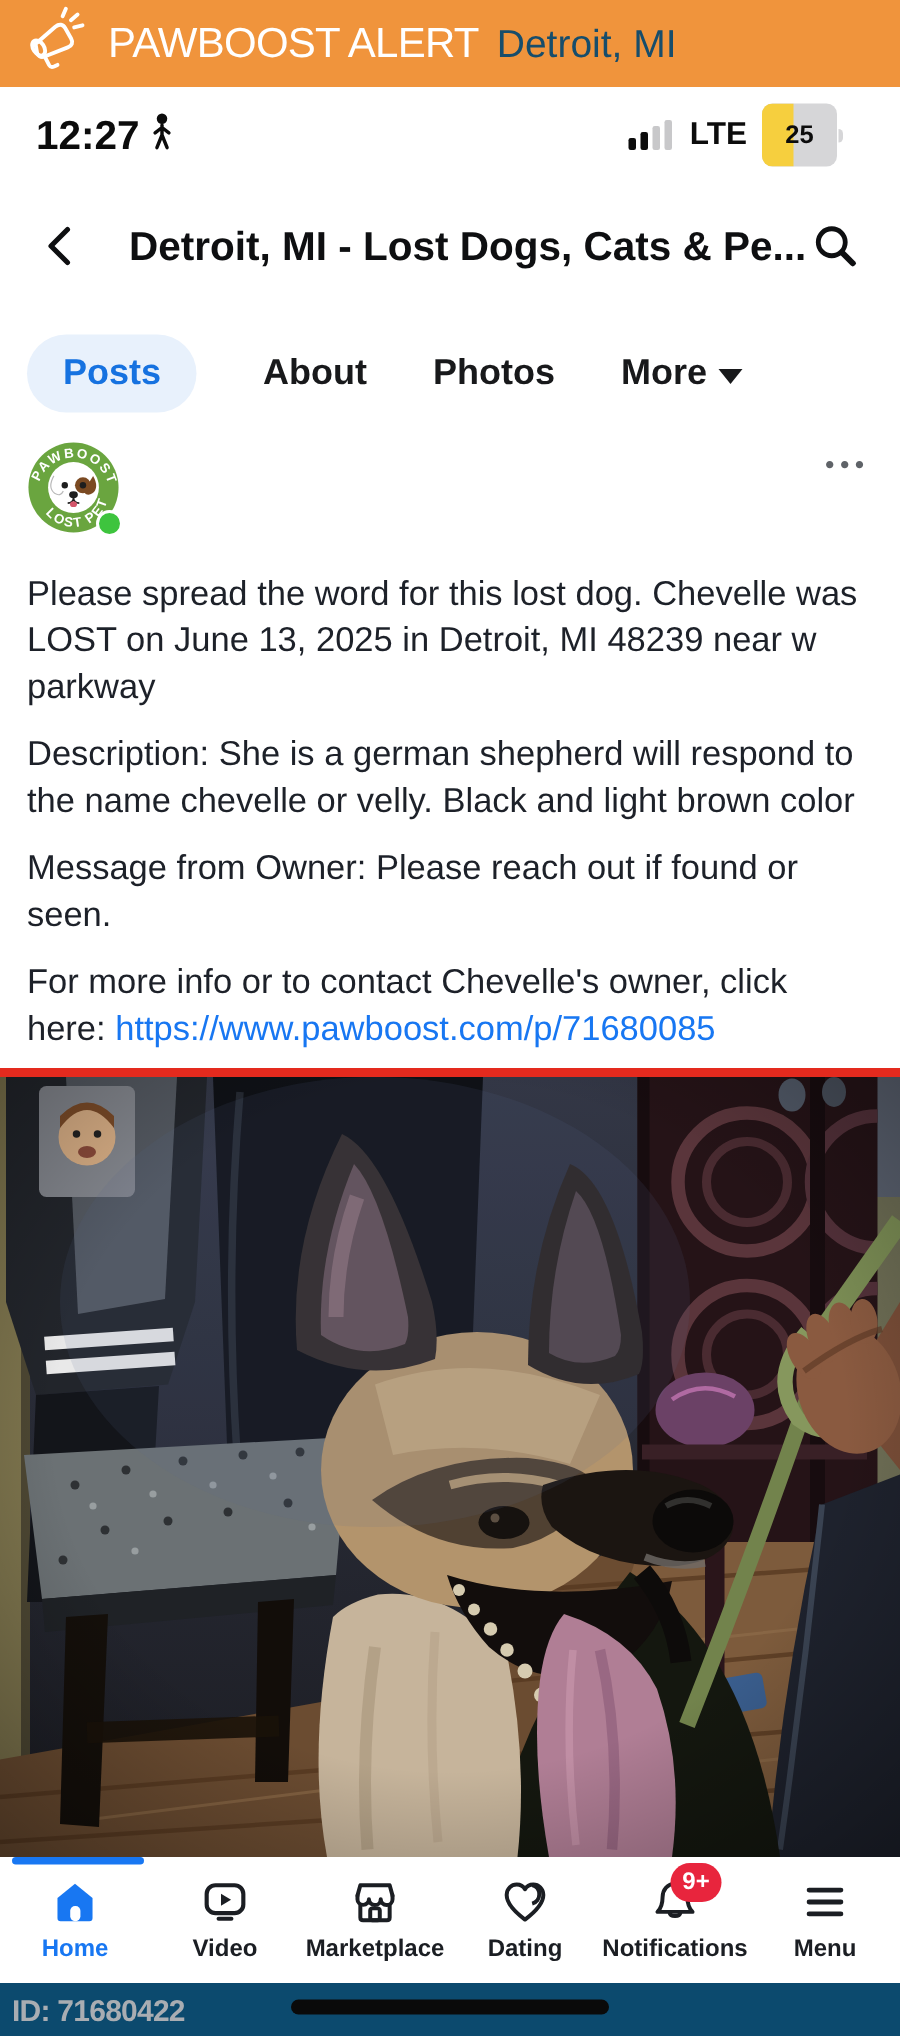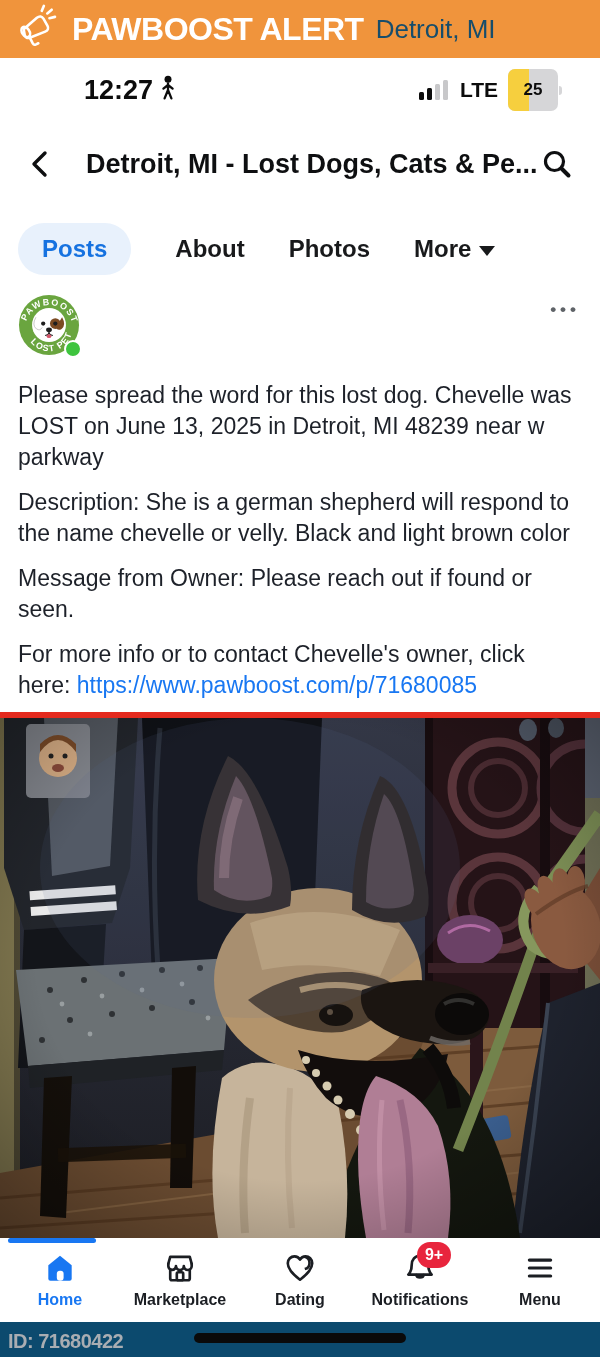--- a/index.html
+++ b/index.html
@@ -3,26 +3,26 @@
 <meta charset="utf-8">
 <style>
   * { margin:0; padding:0; box-sizing:border-box; }
   html,body { background:#fff; }
   body { font-family:"Liberation Sans", sans-serif; }
   .screen { position:relative; width:600px; height:1357px; background:#fff; overflow:hidden; }
 
   
   .alert-header { position:absolute; top:0; left:0; width:600px; height:58px;
     background:#F0943C; display:flex; align-items:center; padding:0 14px; gap:12px; }
-  .alert-title { color:#fff; font-size:32px; font-weight:700; letter-spacing:-0.5px; white-space:nowrap;text-align:right; }
+  .alert-title { color:#fff; font-size:28px; font-weight:400; letter-spacing:-0.5px; white-space:nowrap;text-align:right; }
   .alert-loc { color:#0c4a6e; font-size:26px; font-weight:400; opacity:.95; white-space:nowrap; }
 
   
   .status-bar { position:absolute; top:58px; left:0; width:600px; height:64px;
-    display:flex; align-items:center; justify-content:space-between; padding:0 38px 0 84px; }
+    display:flex; align-items:center; justify-content:space-between; padding:0 38px 0 24px; }
   .sb-left { display:flex; align-items:center; gap:7px; }
   .sb-time { font-size:27px; font-weight:700; color:#0c0c0c; }
   .sb-right { display:flex; align-items:center; gap:10px; }
   .sig { display:flex; align-items:flex-end; gap:3px; height:20px; }
   .sig i { display:block; width:5px; border-radius:1.5px; background:#0c0c0c; }
   .sig i:nth-child(1){height:8px;} .sig i:nth-child(2){height:12px;}
   .sig i:nth-child(3){height:16px;background:#c8c8ca;} .sig i:nth-child(4){height:20px;background:#c8c8ca;}
   .sb-lte { font-size:21px; font-weight:600; color:#0c0c0c; margin-left:2px; }
   .battery { position:relative; width:50px; height:42px; border-radius:7px; background:#d6d6d8; overflow:hidden; }
   .battery-fill { position:absolute; left:0; top:0; bottom:0; width:21px; background:#f6cf3e; }
@@ -362,20 +362,30 @@
     <div class="bn-item active">
       <span class="bn-icon">
         <svg width="34" height="34" viewBox="0 0 32 32">
           <path d="M5 13.5 L16 4.5 L27 13.5 V26 Q27 28 25 28 H7 Q5 28 5 26 Z" fill="#1877F2"></path>
           <rect x="13" y="18.5" width="6.4" height="9.5" rx="3" fill="#fff"></rect>
         </svg>
       </span>
       <span class="bn-label">Home</span>
     </div>
 
+    <div class="bn-item">
+      <span class="bn-icon">
+        <svg width="34" height="34" viewBox="0 0 32 32" fill="none">
+          <rect x="4.5" y="5.5" width="23" height="17.5" rx="5.5" stroke="#1b1e23" stroke-width="2.6"></rect>
+          <path d="M13.5 10.8 L19.8 14.6 L13.5 18.4 Z" fill="#1b1e23"></path>
+          <path d="M12 26.5 H20" stroke="#1b1e23" stroke-width="2.6" stroke-linecap="round"></path>
+        </svg>
+      </span>
+      <span class="bn-label">Video</span>
+    </div>
 
     <div class="bn-item">
       <span class="bn-icon">
         <svg width="34" height="34" viewBox="0 0 32 32" fill="none" stroke="#1b1e23" stroke-width="2.5" stroke-linecap="round" stroke-linejoin="round">
           <path d="M5 12 L6.8 5.5 H25.2 L27 12"></path>
           <path d="M5 12 v2.2 a3.6 3.6 0 0 0 7.2 0 a3.7 3.7 0 0 0 7.4 0 a3.7 3.7 0 0 0 7.4 0 V12"></path>
           <path d="M6.8 18 V25.8 Q6.8 27.5 8.5 27.5 H23.5 Q25.2 27.5 25.2 25.8 V18"></path>
           <rect x="13" y="20" width="6" height="7.5" rx="1.4"></rect>
         </svg>
       </span>

